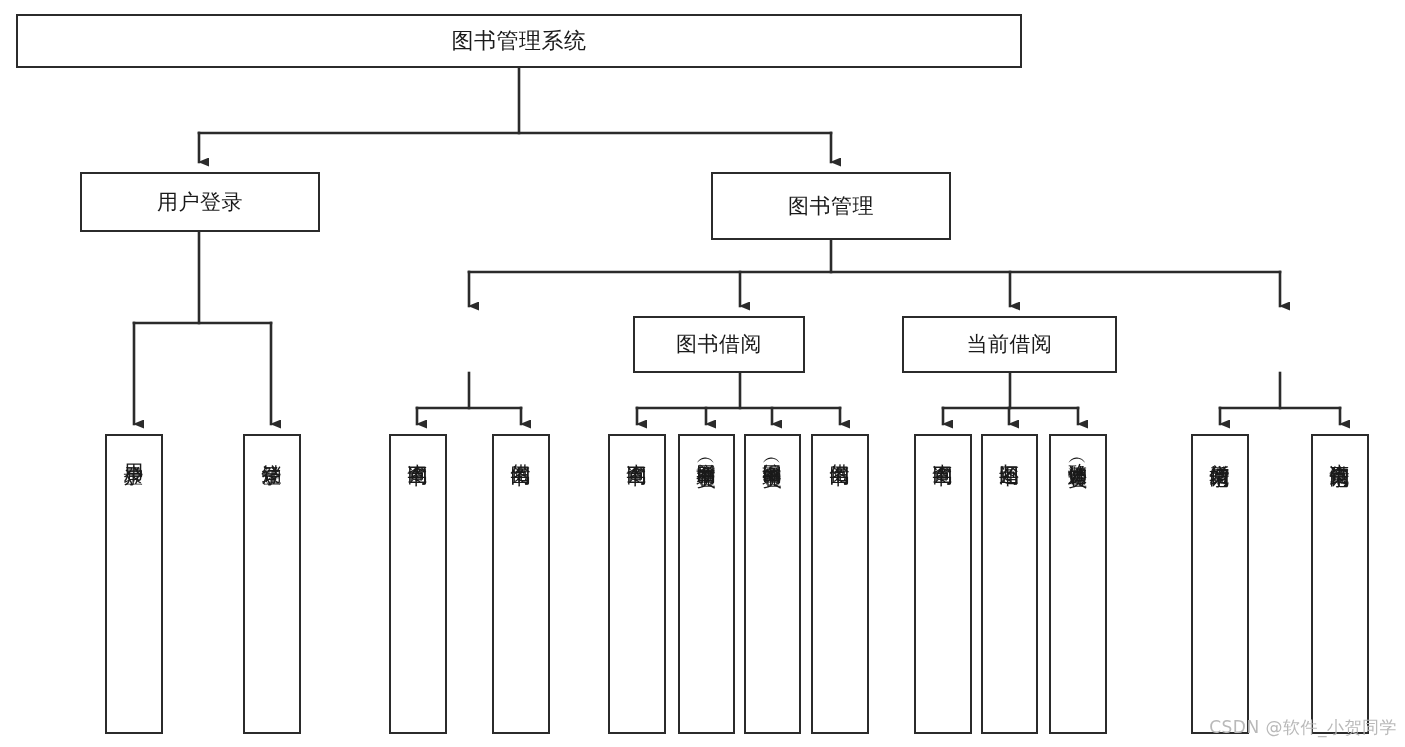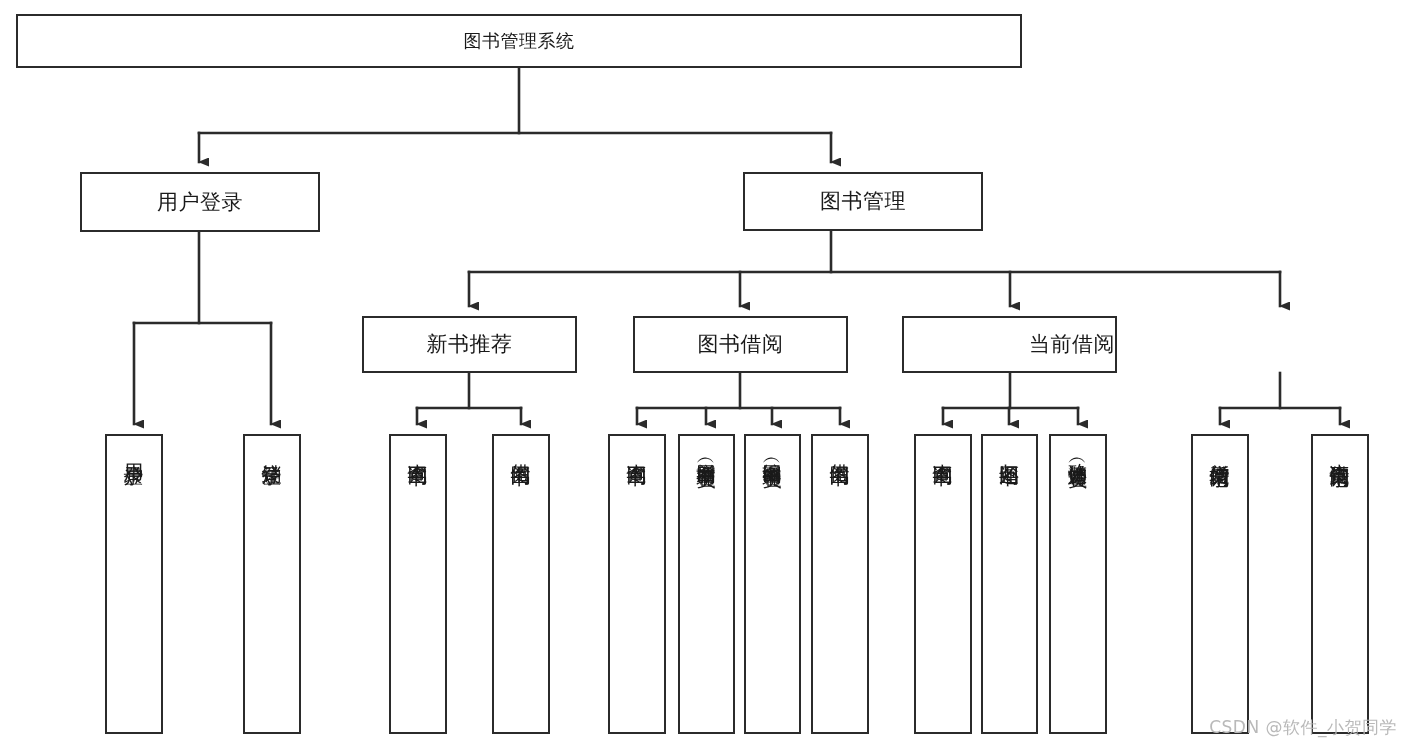--- a/index.html
+++ b/index.html
@@ -43,21 +43,21 @@
     line-height: 1.15;
     color: #1a1a1a;
   }
   
   .node.horiz .node-label {
     writing-mode: horizontal-tb;
     font-size: 21px;
     letter-spacing: 0.5px;
   }
   .node.root .node-label {
-    font-size: 18px;
+    font-size: 22px;
   }
   
   .node.vert {
     align-items: flex-start;
     justify-content: center;
     padding-top: 12px;
   }
   .node.vert .node-label {
     writing-mode: vertical-rl;
     text-orientation: upright;
@@ -136,31 +136,28 @@
     </g>
   </svg>
 
   <div class="node horiz root" style="left:16px; top:14px; width:1006px; height:54px;">
     <span class="node-label">图书管理系统</span>
   </div>
 
   <div class="node horiz" style="left:80px; top:172px; width:240px; height:60px;">
     <span class="node-label">用户登录</span>
   </div>
-  <div class="node horiz" style="left:711px; top:172px; width:240px; height:59px;margin-left:32px;">
+  <div class="node horiz" style="left:711px; top:172px; width:240px; height:68px;">
     <span class="node-label">图书管理</span>
   </div>
 
-  <div class="node horiz" style="left:362px; top:316px; width:215px; height:57px;">
-    <span class="node-label">新书推荐</span>
-  </div>
-  <div class="node horiz" style="left:633px; top:316px; width:215px; height:57px;">
+  <div class="node horiz" style="left:633px; top:316px; width:172px; height:57px;">
     <span class="node-label">图书借阅</span>
   </div>
-  <div class="node horiz" style="left:902px; top:316px; width:215px; height:57px;justify-content:flex-end;">
+  <div class="node horiz" style="left:902px; top:316px; width:215px; height:57px;">
     <span class="node-label">当前借阅</span>
   </div>
 
   <div class="node vert" style="left:105px; top:434px; width:58px; height:300px;">
     <span class="node-label">用户登录</span>
   </div>
   <div class="node vert" style="left:243px; top:434px; width:58px; height:300px;">
     <span class="node-label">注销登录</span>
   </div>
 

